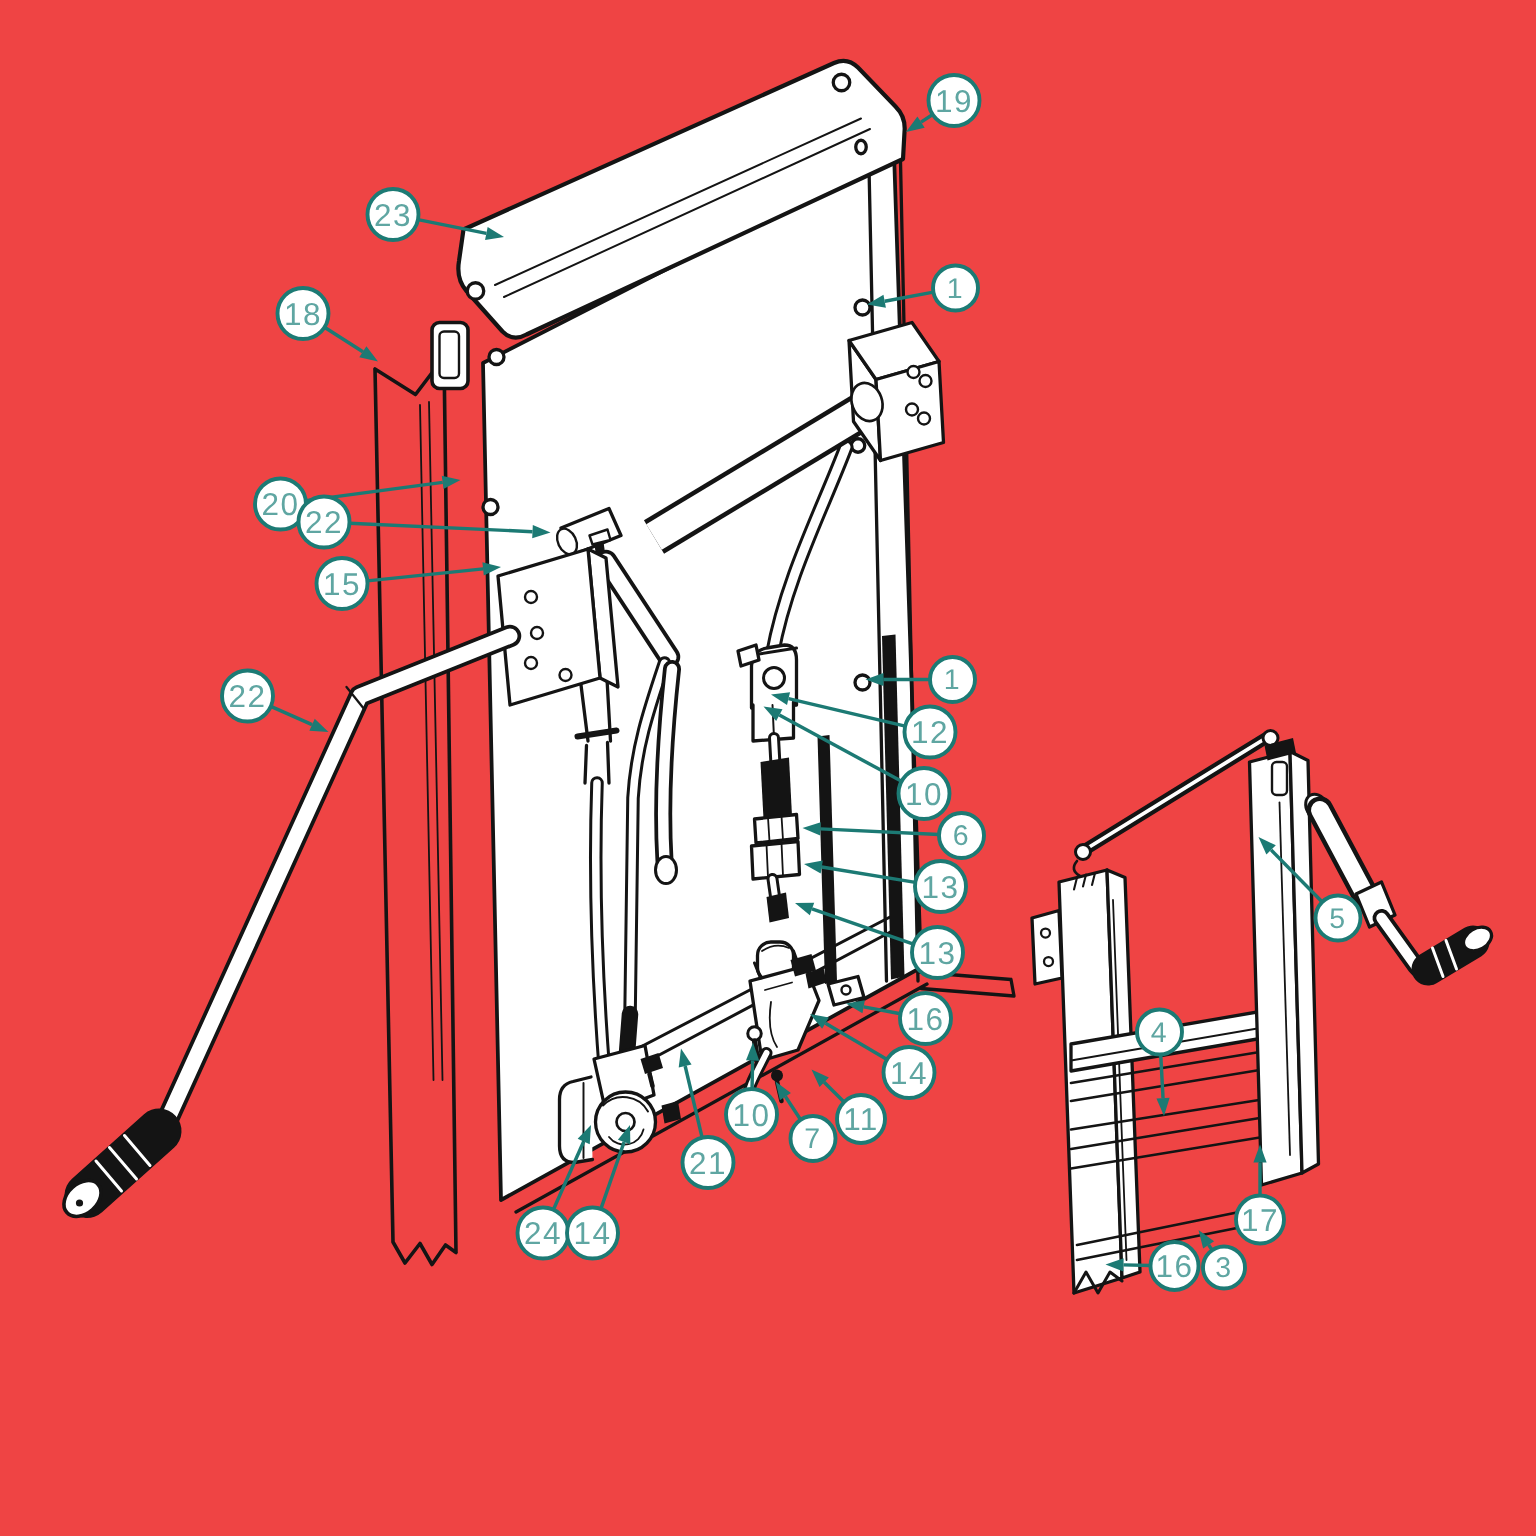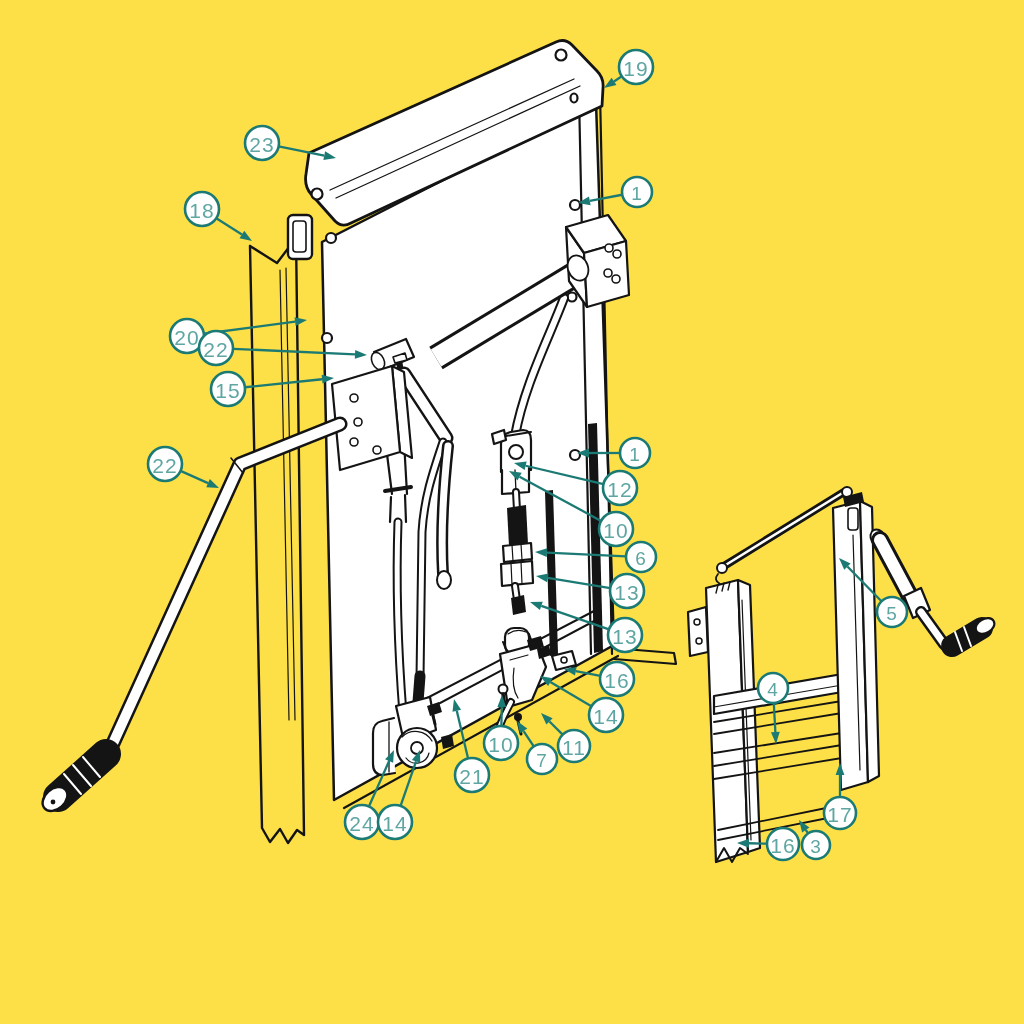--- a/index.html
+++ b/index.html
@@ -1,16 +1,16 @@
 <!DOCTYPE html>
 <html><head>
 <meta charset="utf-8">
 <style>
   html,body{margin:0;padding:0;background:#ffffff;}
-  .stage{width:1024px;height:1024px;position:relative;background:#fde047;overflow:hidden;
+  .stage{width:1024px;height:1024px;position:relative;background:#ef4444;overflow:hidden;
          font-family:"Liberation Sans", sans-serif;}
   svg{display:block;}
   .callout-text{font-family:"Liberation Sans", sans-serif;letter-spacing:1px;}
 </style>
 </head>
 <body>
 
 <div class="stage">
 <svg viewBox="0 0 1024 1024" width="1024" height="1024">
 

